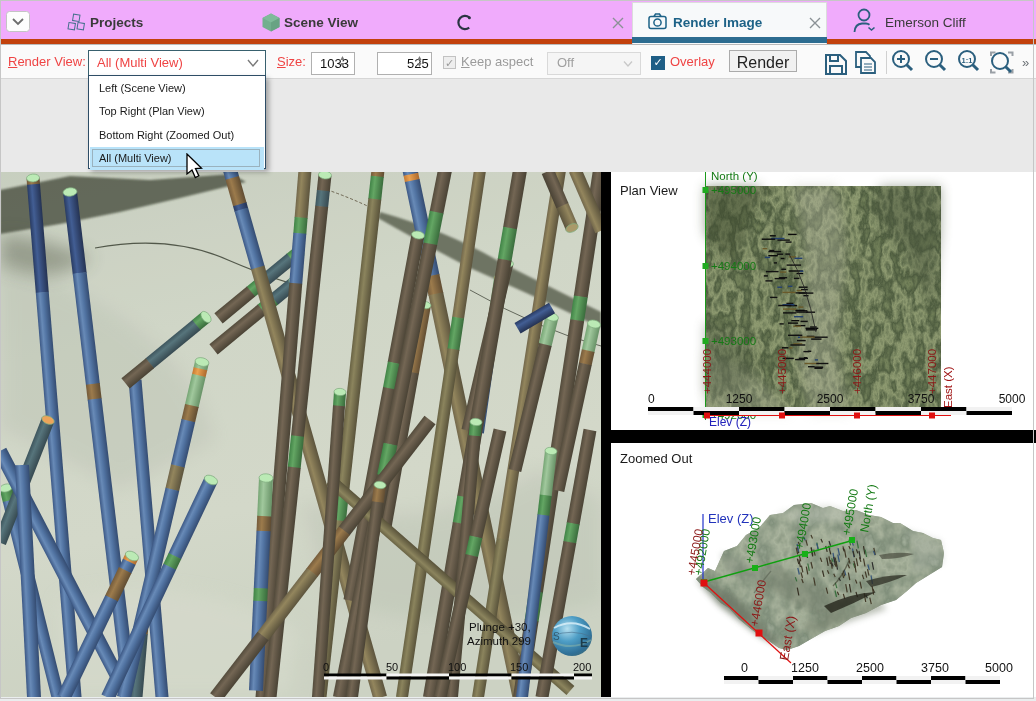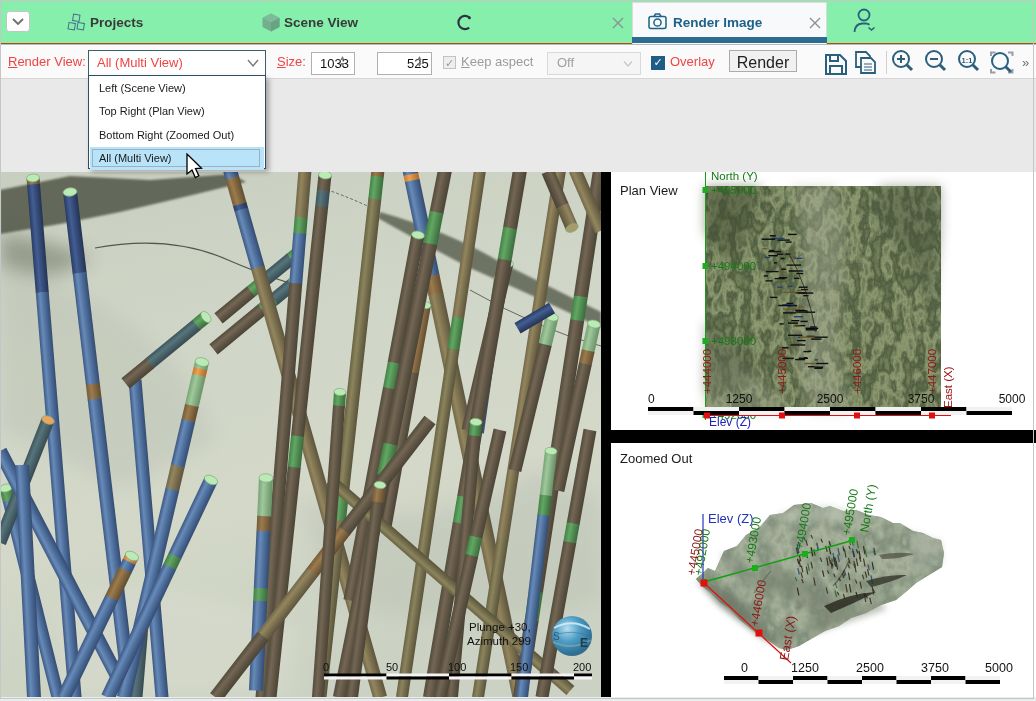--- a/index.html
+++ b/index.html
@@ -1,17 +1,17 @@
 <!DOCTYPE html>
 <html><head><meta charset="utf-8"><style>
 * {margin:0;padding:0;box-sizing:border-box}
 html,body {width:1036px;height:701px;overflow:hidden;font-family:"Liberation Sans",sans-serif;background:#fff;position:relative}
 #winborder {position:absolute;left:0;top:0;width:1034px;height:699px;border:1px solid #c6c6c6;z-index:99;pointer-events:none}
 .abs {position:absolute}
-#tabbar {left:0;top:0;width:1036px;height:44px;background:#86efac;border-bottom:1px solid #c2410c}
+#tabbar {left:0;top:0;width:1036px;height:44px;background:#f0abfc;border-bottom:5px solid #c2410c}
 .tab {position:absolute;top:0;height:44px;display:flex;align-items:center;font-size:13.5px;font-weight:bold;color:#3a3a3a}
 #toolbar {left:0;top:44px;width:1036px;height:35px;background:#fafafa;border-top:1px solid #b9b9b9;border-bottom:1px solid #d6d6d6}
 #grayzone {left:0;top:79px;width:1036px;height:93px;background:#e9e9e9}
 #scene {left:0;top:172px;width:601px;height:525px}
 #vbar {left:601px;top:172px;width:10px;height:525px;background:#000}
 #hbar {left:601px;top:430px;width:435px;height:13px;background:#000}
 #planp {left:611px;top:172px;width:425px;height:258px;background:#fff}
 #zoomp {left:611px;top:443px;width:425px;height:258px;background:#fff}
 #bottomstrip {left:0;top:697px;width:1036px;height:4px;background:#eaedee}
 .lbl {position:absolute;font-size:13px;color:#ef4444}
@@ -55,20 +55,21 @@
    <circle cx="9.5" cy="9.5" r="3.6"></circle>
     </svg>
  <svg class="abs" style="left:809px;top:17px;z-index:2" width="12" height="12" viewBox="0 0 12 12" stroke="#8a9196" stroke-width="1.4">
       <path d="M1,1 L11,11 M11,1 L1,11"></path>
     </svg>
  <svg class="abs" style="left:851px;top:7px" width="27" height="27" viewBox="0 0 27 27" fill="none" stroke="#2b5f7e" stroke-width="1.8">
    <circle cx="13" cy="8" r="5.5"></circle>
    <path d="M3.5,25 Q4,17 11,16.5 L15,16.5 Q17,16.6 18.5,17.8"></path>
    <path d="M17.5,20.5 L20.5,23 L23.5,20.5" stroke-width="1.6"></path>
     </svg>
+ <div class="tab" style="left:885px;font-weight:normal">Emerson Cliff</div>
 </div>
 
 <div class="abs" id="toolbar">
  <div class="lbl" style="left:8px;top:9px"><u>R</u>ender View:</div>
  <div class="abs" style="left:88px;top:5px;width:178px;height:26px;background:#fff;border:1.5px solid #38606e"></div>
  <div class="lbl" style="left:97px;top:10px">All (Multi View)</div>
  <svg class="abs" style="left:246px;top:13px" width="14" height="10" viewBox="0 0 14 10">
       <path d="M2,2 L7,8 L12,2" stroke="#7a7a7a" stroke-width="1.4" fill="none"></path>
     </svg>
  <div class="lbl" style="left:277px;top:9px"><u>S</u>ize:</div>

